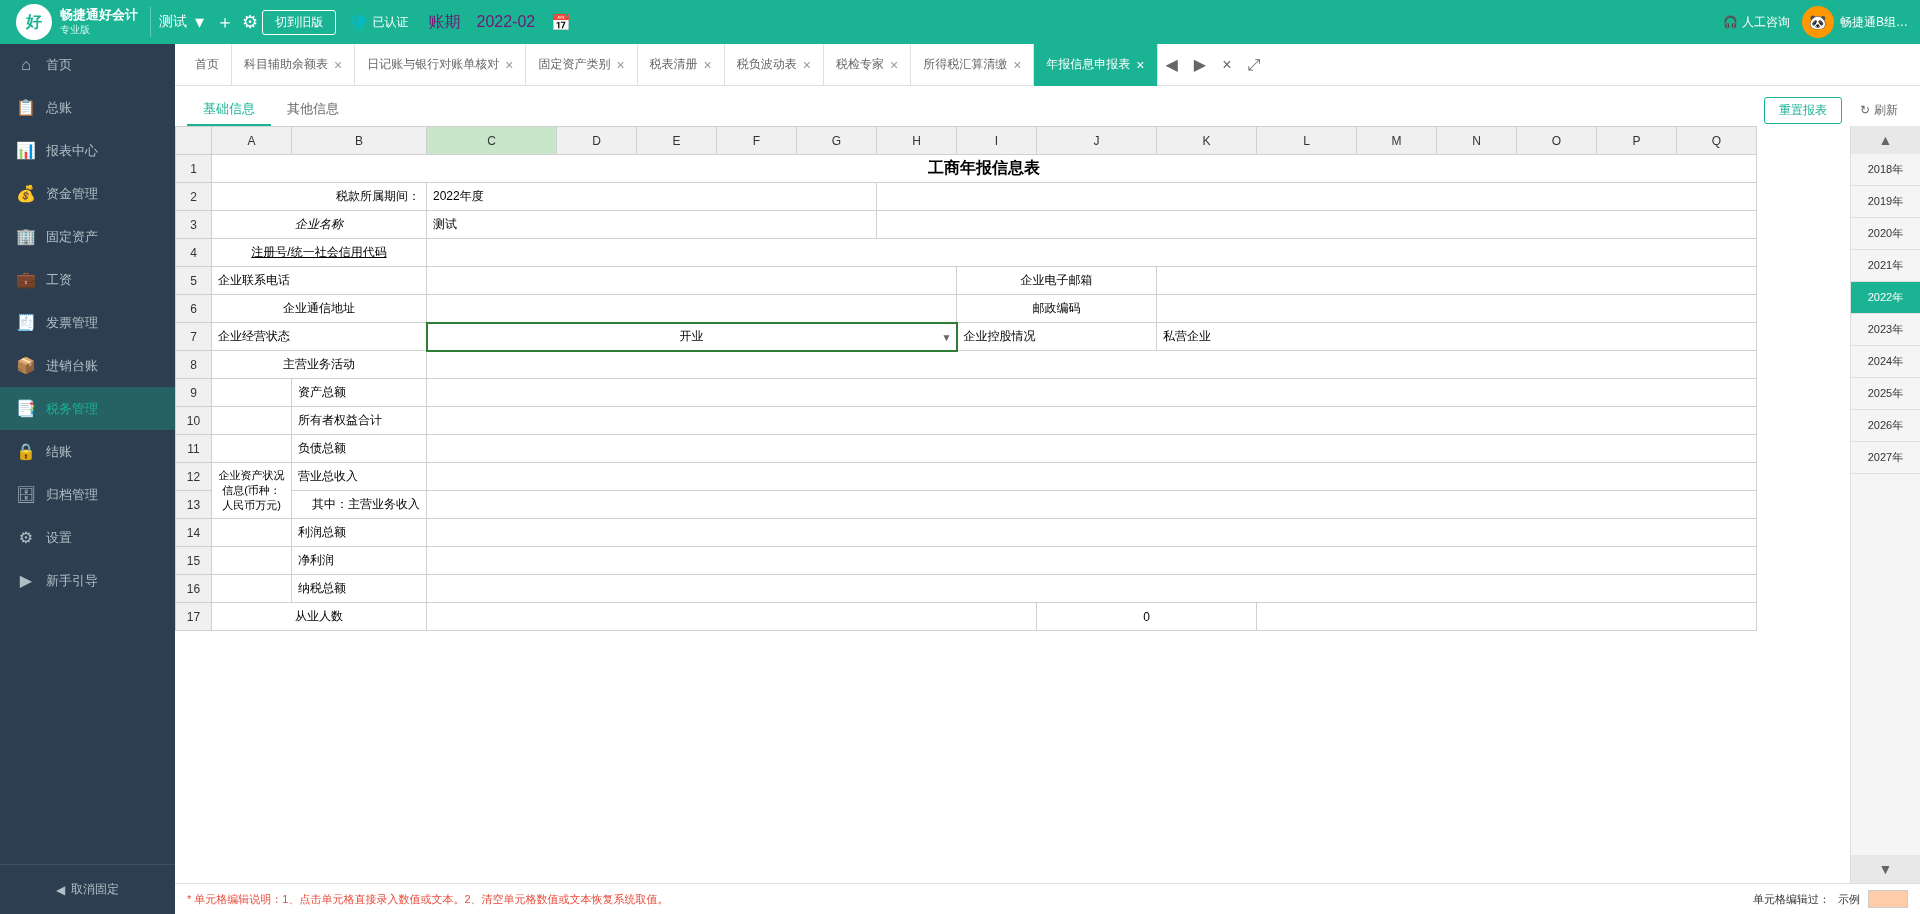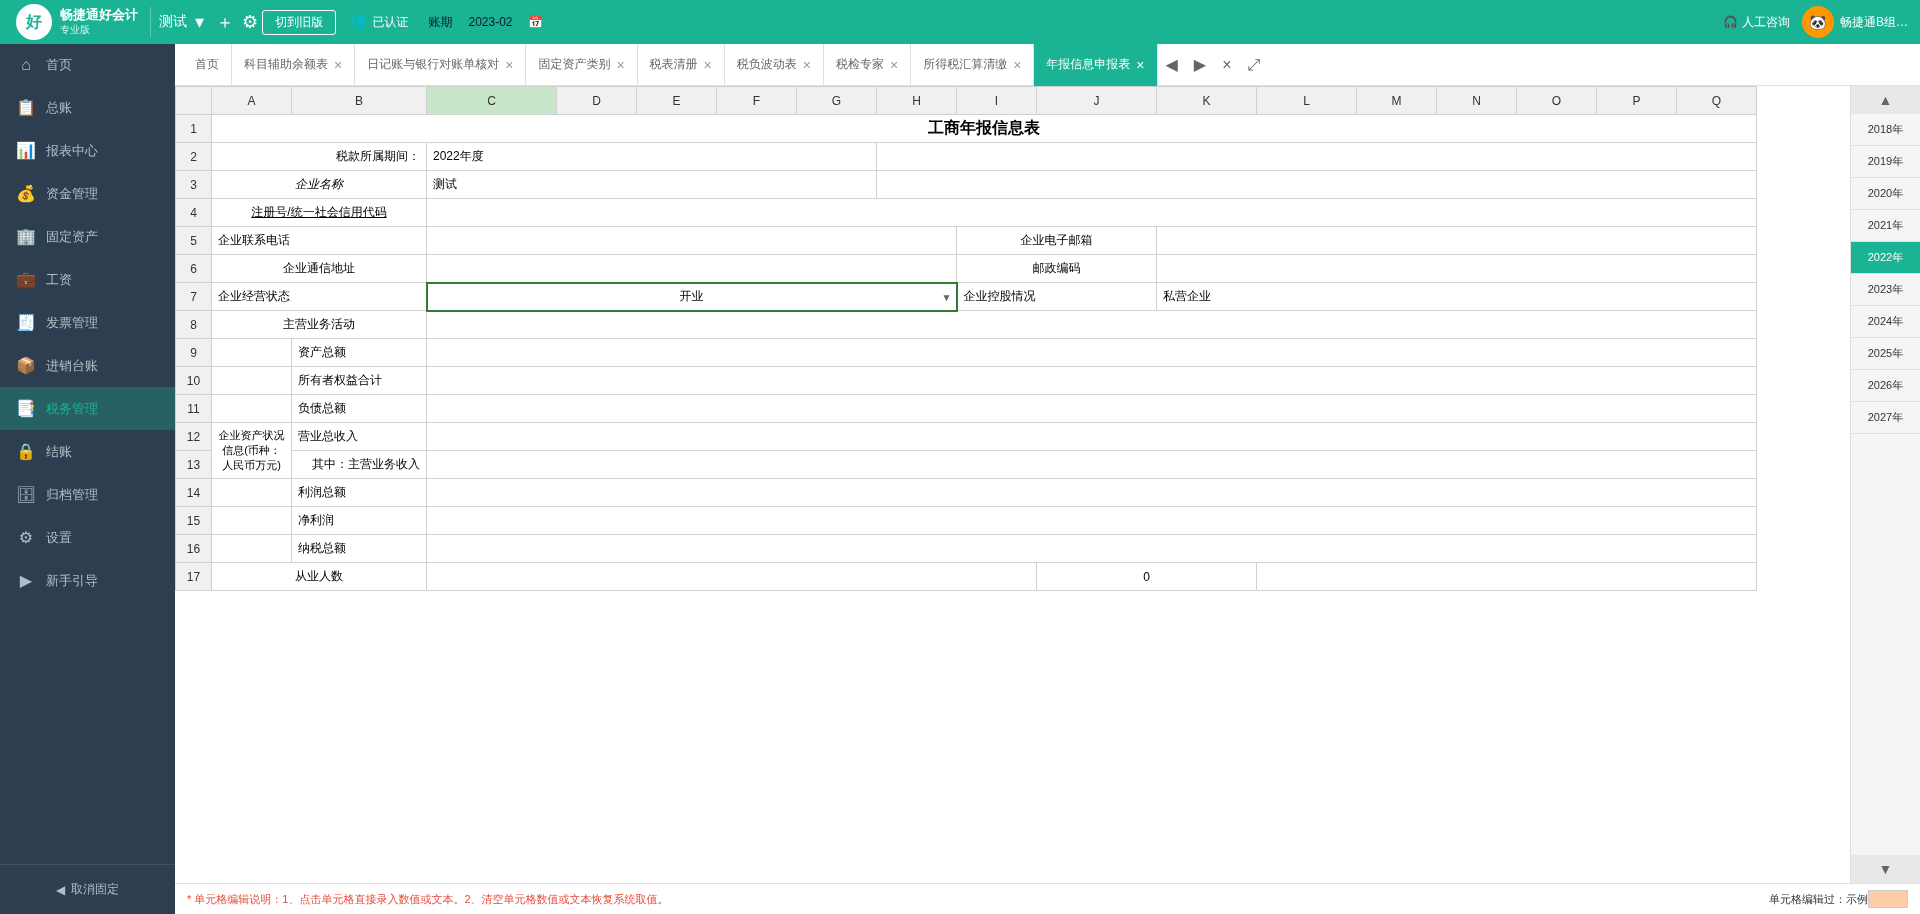--- a/index.html
+++ b/index.html
@@ -19,21 +19,21 @@
     .logo-icon span { color: #1ab394; font-size: 16px; font-weight: bold; }
     .logo-text { color: #fff; font-size: 13px; font-weight: bold; line-height: 1.2; }
     .logo-sub { color: #d0f5ee; font-size: 10px; }
     .top-divider { width: 1px; height: 30px; background: rgba(255,255,255,0.3); margin: 0 8px; }
     .top-title { color: #fff; font-size: 14px; }
     .top-arrow { color: #fff; margin: 0 4px; cursor: pointer; }
     .top-btn-icon { background: transparent; border: none; color: #fff; font-size: 18px; cursor: pointer; padding: 4px; }
     .old-version-btn { border: 1px solid #fff; background: transparent; color: #fff; padding: 3px 12px; border-radius: 3px; cursor: pointer; font-size: 12px; }
     .certified-badge { display: flex; align-items: center; gap: 4px; color: #fff; font-size: 12px; margin: 0 12px; }
     .certified-icon { color: #00bcd4; font-size: 16px; }
-    .period-text { color: #0f172a; font-size: 12px; margin: 0 8px; }
+    .period-text { color: #701a75; font-size: 16px; margin: 0 8px; }
     .top-right { margin-left: auto; display: flex; align-items: center; gap: 12px; }
     .consult-btn { display: flex; align-items: center; gap: 4px; color: #fff; font-size: 12px; cursor: pointer; }
     .user-info { display: flex; align-items: center; gap: 6px; color: #fff; font-size: 12px; cursor: pointer; }
     .user-avatar { width: 32px; height: 32px; border-radius: 50%; background: #ff9800; display: flex; align-items: center; justify-content: center; font-size: 14px; }
     .sidebar-nav { flex: 1; overflow-y: auto; }
     .sidebar-nav::-webkit-scrollbar { width: 4px; }
     .sidebar-item { display: flex; align-items: center; padding: 12px 16px; color: #b0bec5; cursor: pointer; gap: 10px; font-size: 13px; transition: background 0.2s; }
     .sidebar-item.active { background: rgba(26, 179, 148, 0.3); color: #1ab394; }
     .sidebar-item-icon { font-size: 16px; width: 20px; text-align: center; }
     .sidebar-bottom { border-top: 1px solid rgba(255,255,255,0.1); padding: 8px 0; }
@@ -74,21 +74,21 @@
     table.grid th, table.grid td { border: 1px solid #d0d0d0; font-size: 12px; padding: 3px 6px; white-space: nowrap; overflow: hidden; text-overflow: ellipsis; }
     table.grid th { background: #f0f0f0; text-align: center; font-weight: normal; color: #333; height: 28px; }
     table.grid td { background: #fff; height: 28px; vertical-align: middle; }
     .row-header { background: #f0f0f0 !important; text-align: center; color: #333; width: 36px; }
     .selected-cell { border: 2px solid #2e7d32 !important; background: #fff !important; }
     .dropdown-cell { position: relative; }
     .dropdown-arrow { position: absolute; right: 4px; top: 50%; transform: translateY(-50%); color: #666; font-size: 10px; }
 
     
     .status-bar { background: #fff; border-top: 1px solid #e0e0e0; padding: 6px 12px; display: flex; align-items: center; gap: 8px; font-size: 11px; color: #e74c3c; flex-shrink: 0; }
-    .status-bar-right { margin-left: auto; display: flex; align-items: center; color: #333; }
+    .status-bar-right { margin-left: auto; display: flex; align-items: center; gap: 8px; color: #333; }
     .example-cell { width: 40px; height: 18px; background: #ffccaa; border: 1px solid #ccc; display: inline-block; }
 
     .col-A { width: 80px; }
     .col-B { width: 120px; }
     .col-C { width: 130px; }
     .col-D { width: 80px; }
     .col-E { width: 80px; }
     .col-F { width: 80px; }
     .col-G { width: 80px; }
     .col-H { width: 80px; }
@@ -123,21 +123,21 @@
     <span class="top-title">测试</span>
     <button class="top-btn-icon top-arrow">▾</button>
     <button class="top-btn-icon">＋</button>
     <button class="top-btn-icon">⚙</button>
     <button class="old-version-btn">切到旧版</button>
     <div class="certified-badge">
       <span class="certified-icon">🛡</span>
       <span>已认证</span>
     </div>
     <span class="period-text">账期</span>
-    <span class="period-text">2023-02</span>
+    <span class="period-text">2022-02</span>
     <span class="period-text">📅</span>
     <div class="top-right">
       <div class="consult-btn">
         <span>🎧</span>
         <span>人工咨询</span>
       </div>
       <div class="user-info">
         <div class="user-avatar">🐼</div>
         <span>畅捷通B组…</span>
       </div>
@@ -248,20 +248,31 @@
           <div class="tab-item active">
             <span>年报信息申报表</span>
             <span class="tab-close">×</span>
           </div>
           <button class="tab-nav-btn">◀</button>
           <button class="tab-nav-btn">▶</button>
           <button class="tab-nav-btn">×</button>
           <button class="tab-nav-btn">⤢</button>
         </div>
 
+      <div class="sub-tab-bar">
+        <div class="sub-tab active">基础信息</div>
+        <div class="sub-tab">其他信息</div>
+        <div class="sub-tab-actions">
+          <button class="reset-btn">重置报表</button>
+          <button class="refresh-btn">
+            <span>↻</span>
+            <span>刷新</span>
+          </button>
+        </div>
+      </div>
 
       <div class="spreadsheet-container">
         <div class="spreadsheet-main">
           <table class="grid">
             <colgroup>
               <col style="width:36px">
               <col class="col-A">
               <col class="col-B">
               <col class="col-C" style="background:#e8f5e9">
               <col class="col-D">

